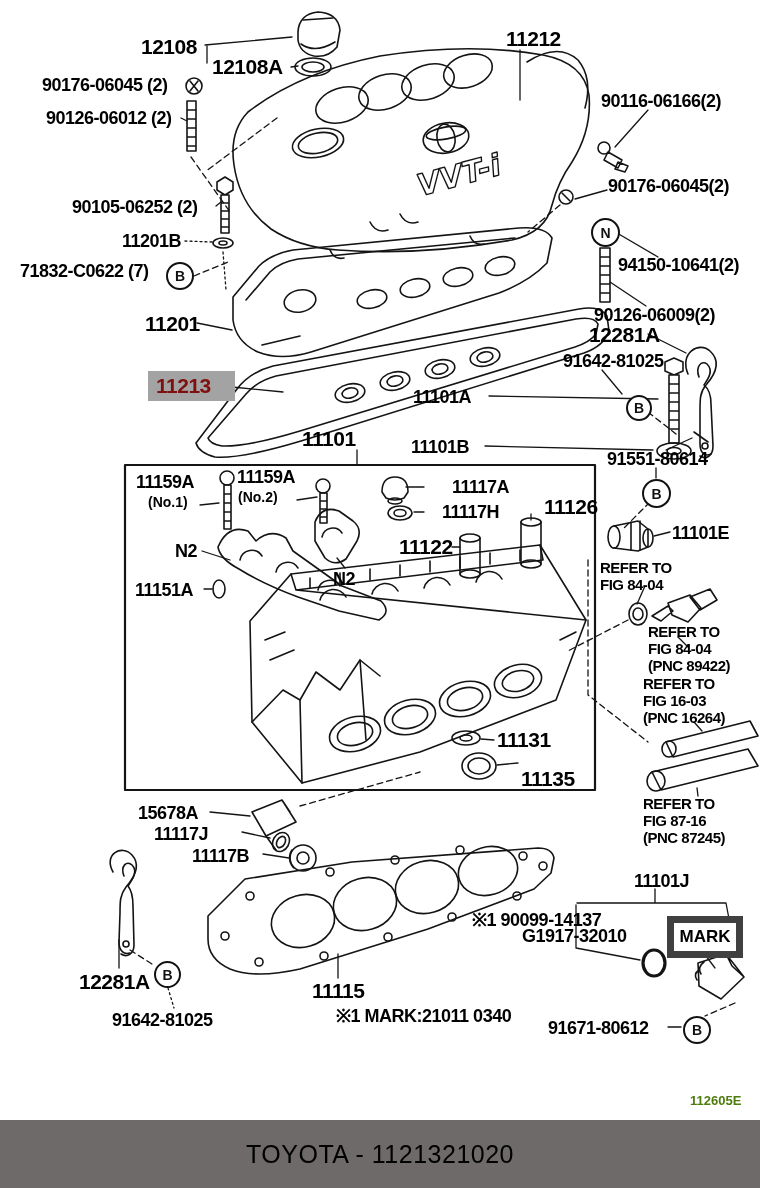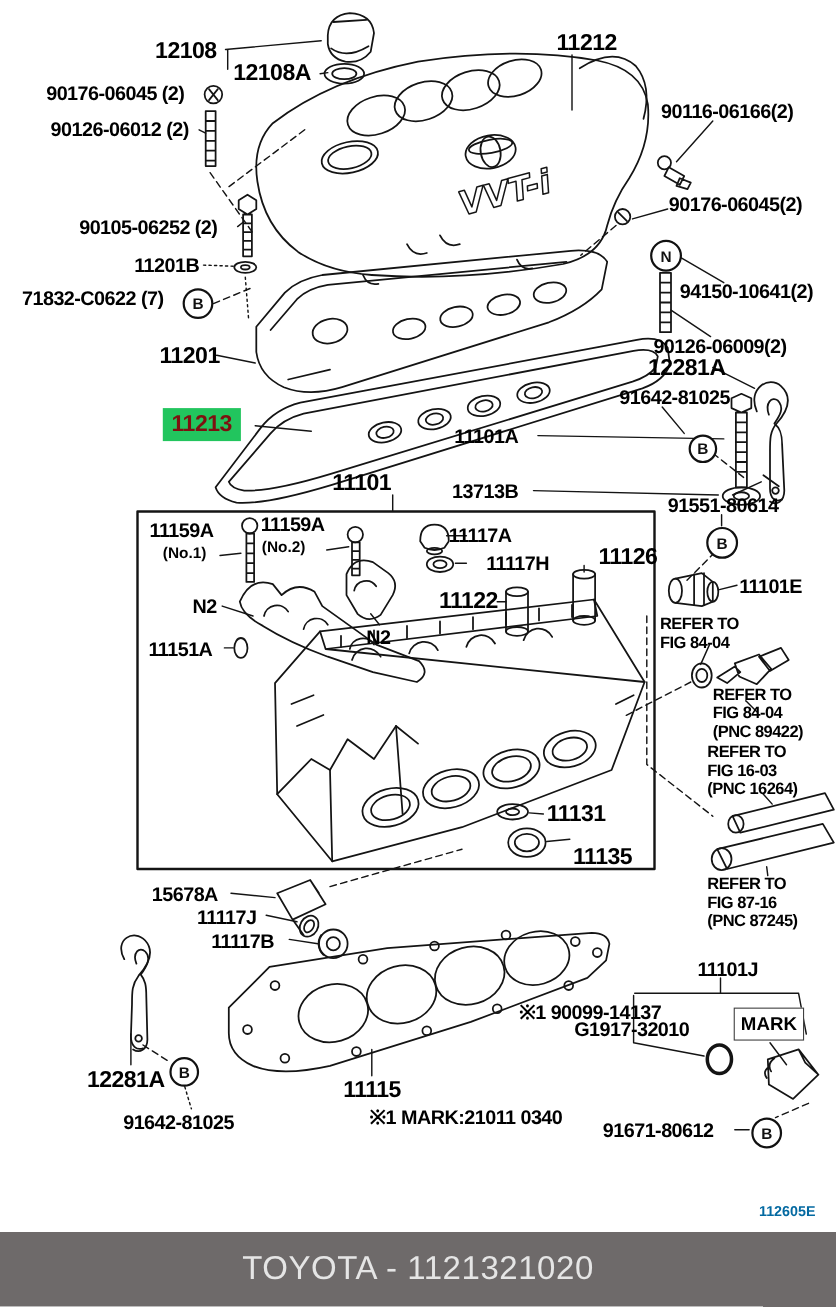--- a/index.html
+++ b/index.html
@@ -4,33 +4,33 @@
 <style>
   html,body{margin:0;padding:0;background:#ffffff;}
   .stage{position:relative;width:760px;height:1188px;background:#ffffff;overflow:hidden;
          font-family:"Liberation Sans",sans-serif;}
   svg{position:absolute;left:0;top:0;}
   .lbl{position:absolute;font-weight:bold;font-size:18px;line-height:1;color:#000;
        white-space:nowrap;letter-spacing:-0.5px;}
   .lg{font-size:21px;}
   .sm{font-size:14px;letter-spacing:0;}
   .refer{font-size:15px;white-space:pre-line;line-height:1.12;letter-spacing:-0.5px;}
-  .hl{background:#22c55e;color:#7e1010;padding:4px 8px 5px 8px;}
+  .hl{background:#a3a3a3;color:#7e1010;padding:4px 24px 5px 8px;}
   .callout{position:absolute;border:2px solid #111;border-radius:50%;
            display:flex;align-items:center;justify-content:center;
            font-weight:bold;font-size:14px;color:#111;background:#fff;}
-  .markbox{position:absolute;left:667px;top:916px;width:62px;height:28px;border:1px solid #404040;
+  .markbox{position:absolute;left:667px;top:916px;width:62px;height:28px;border:7px solid #404040;
            display:flex;align-items:center;justify-content:center;font-weight:bold;font-size:17px;
            letter-spacing:0;background:#fff;}
   .footnote{position:absolute;left:100px;top:1082px;font-size:13px;font-weight:bold;
             letter-spacing:0;white-space:nowrap;color:#000;}
-  .doccode{position:absolute;left:690px;top:1093px;font-size:13px;font-weight:bold;color:#0369a1;}
+  .doccode{position:absolute;left:690px;top:1093px;font-size:13px;font-weight:bold;color:#4d7c0f;}
   .footer{position:absolute;left:0;top:1120px;width:760px;height:68px;background:#6e6a6a;
           display:flex;align-items:center;justify-content:center;gap:46px;}
-  .footer span{color:#e5e5e5;font-size:30px;letter-spacing:0.5px;}
+  .footer span{color:#000000;font-size:25px;letter-spacing:0.5px;}
 </style>
 </head>
 <body>
 
 <div class="stage">
 
   <svg width="760" height="1120" viewBox="0 0 760 1120" fill="none" stroke="#141414" stroke-width="1.6" stroke-linecap="round" stroke-linejoin="round">
 
     <g>
       <path d="M298,32 Q299,14 318,12 Q338,13 340,30 L337,47 Q328,58 314,56 Q300,53 298,40 Z"></path>
@@ -285,22 +285,22 @@
   <div class="lbl lg" style="left:506px;top:28px">11212</div>
   <div class="lbl" style="left:601px;top:92px">90116-06166(2)</div>
   <div class="lbl" style="left:608px;top:177px">90176-06045(2)</div>
   <div class="lbl" style="left:618px;top:256px">94150-10641(2)</div>
   <div class="lbl" style="left:594px;top:306px">90126-06009(2)</div>
   <div class="lbl lg" style="left:589px;top:324px">12281A</div>
   <div class="lbl" style="left:563px;top:352px">91642-81025</div>
   <div class="lbl" style="left:607px;top:450px">91551-80614</div>
   <div class="lbl" style="left:413px;top:388px">11101A</div>
   <div class="lbl lg" style="left:302px;top:428px">11101</div>
-  <div class="lbl" style="left:411px;top:438px">13713B</div>
-  <div class="lbl" style="left:408px;top:478px">11117A</div>
+  <div class="lbl" style="left:411px;top:438px">11101B</div>
+  <div class="lbl" style="left:452px;top:478px">11117A</div>
   <div class="lbl" style="left:442px;top:503px">11117H</div>
   <div class="lbl lg" style="left:544px;top:496px">11126</div>
   <div class="lbl lg" style="left:399px;top:536px">11122</div>
   <div class="lbl" style="left:672px;top:524px">11101E</div>
   <div class="lbl refer" style="left:600px;top:560px">REFER TO
 FIG 84-04</div>
   <div class="lbl refer" style="left:648px;top:624px">REFER TO
 FIG 84-04
 (PNC 89422)</div>
   <div class="lbl refer" style="left:643px;top:676px">REFER TO
@@ -312,21 +312,21 @@
   <div class="lbl" style="left:136px;top:473px">11159A</div>
   <div class="lbl sm" style="left:148px;top:495px">(No.1)</div>
   <div class="lbl" style="left:237px;top:468px">11159A</div>
   <div class="lbl sm" style="left:238px;top:490px">(No.2)</div>
   <div class="lbl" style="left:175px;top:542px">N2</div>
   <div class="lbl" style="left:333px;top:570px">N2</div>
   <div class="lbl" style="left:135px;top:581px">11151A</div>
   <div class="lbl lg" style="left:497px;top:729px">11131</div>
   <div class="lbl lg" style="left:521px;top:768px">11135</div>
   <div class="lbl" style="left:138px;top:804px">15678A</div>
-  <div class="lbl" style="left:179px;top:825px">11117J</div>
+  <div class="lbl" style="left:154px;top:825px">11117J</div>
   <div class="lbl" style="left:192px;top:847px">11117B</div>
   <div class="lbl lg" style="left:79px;top:971px">12281A</div>
   <div class="lbl" style="left:112px;top:1011px">91642-81025</div>
   <div class="lbl lg" style="left:312px;top:980px">11115</div>
   <div class="lbl" style="left:336px;top:1007px">※1 MARK:21011 0340</div>
   <div class="lbl" style="left:634px;top:872px">11101J</div>
   <div class="lbl" style="left:472px;top:911px">※1 90099-14137</div>
   <div class="lbl" style="left:522px;top:927px">G1917-32010</div>
   <div class="lbl" style="left:548px;top:1019px">91671-80612</div>
 

